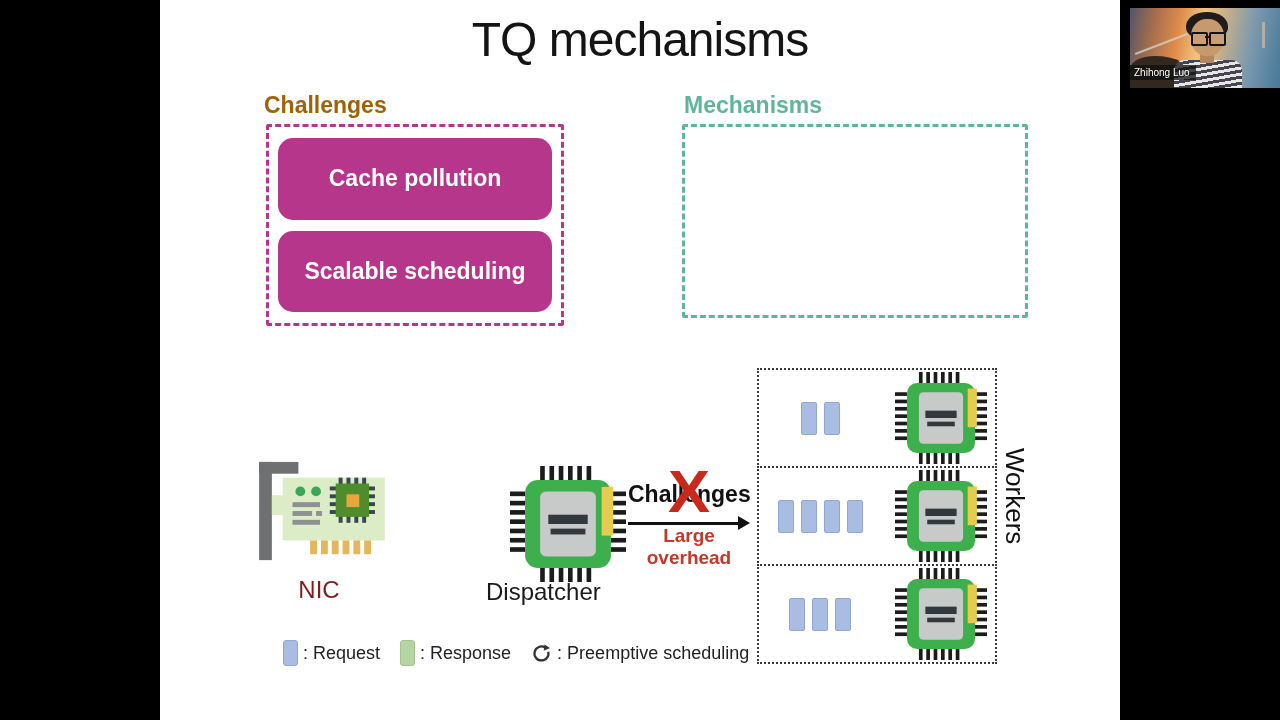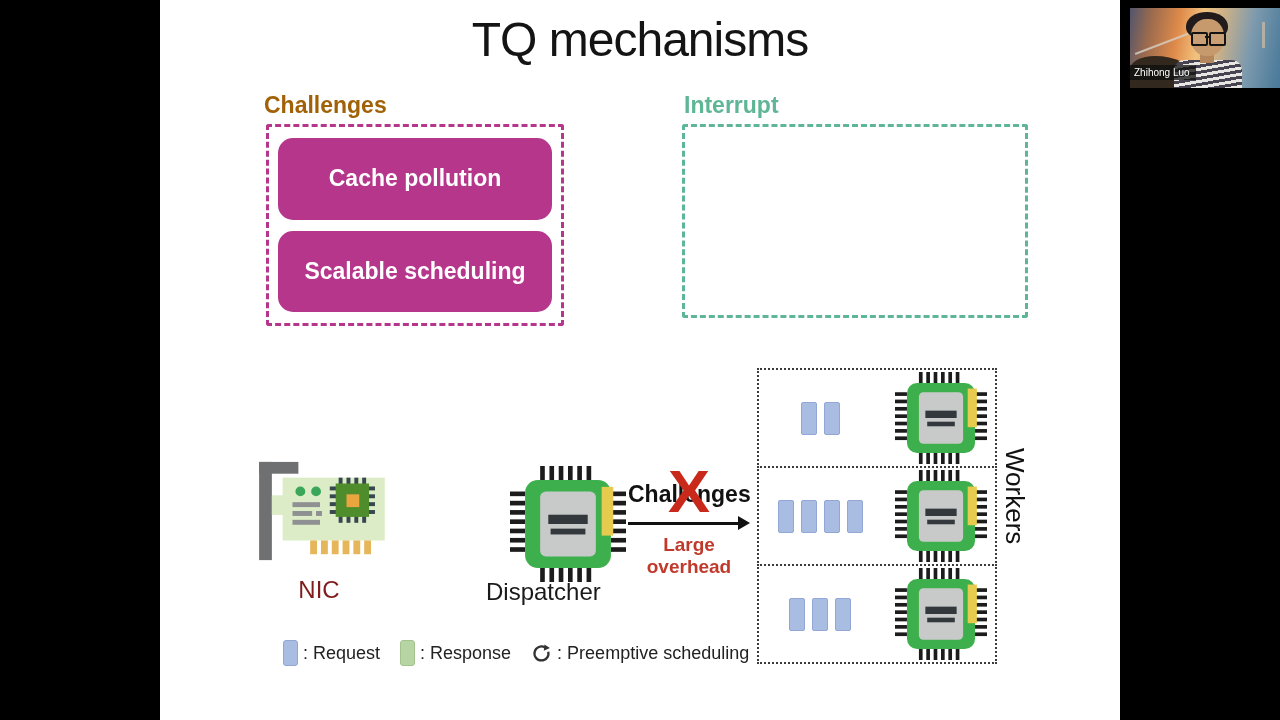--- a/index.html
+++ b/index.html
@@ -33,21 +33,21 @@
   .dispatcher-label{position:absolute;left:486px;top:578px;width:165px;
      font-size:24px;color:#1a1a1a;}
 
   .interrupt-group{position:absolute;left:628px;top:481px;width:122px;text-align:center;}
   .interrupt-word{font-size:23px;font-weight:700;color:#111;position:relative;z-index:1;}
   .interrupt-x{position:absolute;left:0;right:0;top:-19px;text-align:center;z-index:2;
      font-size:60px;font-weight:800;color:#c9291b;line-height:1;transform:scaleX(1.05);}
   .interrupt-arrow{position:relative;margin:14px 0 0 0;width:112px;height:3px;background:#111;}
   .interrupt-arrow:after{content:"";position:absolute;right:-10px;top:-6px;
      border-left:12px solid #111;border-top:7px solid transparent;border-bottom:7px solid transparent;}
-  .overhead-label{margin-top:9px;font-size:19px;font-weight:700;color:#c0392b;line-height:1.18;}
+  .overhead-label{font-size:19px;font-weight:700;color:#c0392b;line-height:1.18;}
 
   .workers-col{position:absolute;left:757px;top:368px;width:240px;}
   .worker-row{height:100px;border:2px dotted #3a3a3a;display:flex;align-items:center;
      box-sizing:border-box;}
   .worker-row + .worker-row{margin-top:-2px;}
   .req-blocks{width:122px;display:flex;justify-content:center;gap:7px;}
   .req-block{width:14px;height:31px;background:#a9bce1;border:1px solid #93a7d6;border-radius:2px;}
   .worker-chip{width:92px;height:92px;margin-left:auto;margin-right:8px;flex:none;}
   .workers-label{position:absolute;left:999px;top:448px;writing-mode:vertical-rl;
      font-size:26px;color:#111;}
@@ -92,21 +92,21 @@
   <div class="bar bar-right"></div>
 
   <div class="slide-title">TQ mechanisms</div>
 
   <div class="group-header challenges-header">Challenges</div>
   <div class="challenges-box">
     <div class="pill">Cache pollution</div>
     <div class="pill">Scalable scheduling</div>
   </div>
 
-  <div class="group-header mechanisms-header">Interrupt</div>
+  <div class="group-header mechanisms-header">Mechanisms</div>
   <div class="mechanisms-box"></div>
 
   <svg class="nic-svg" viewBox="0 0 150 110">
     <rect x="14" y="4" width="40" height="12" fill="#6f7072"></rect>
     <rect x="14" y="4" width="13" height="100" fill="#6f7072"></rect>
     <rect x="27" y="38" width="14" height="20" fill="#dcecc6"></rect>
     <rect x="38" y="20" width="104" height="64" fill="#dcecc6"></rect>
     <circle cx="56" cy="34" r="5" fill="#3aa65a"></circle>
     <circle cx="72" cy="34" r="5" fill="#3aa65a"></circle>
     <rect x="48" y="45" width="28" height="5" fill="#8e9092"></rect>

